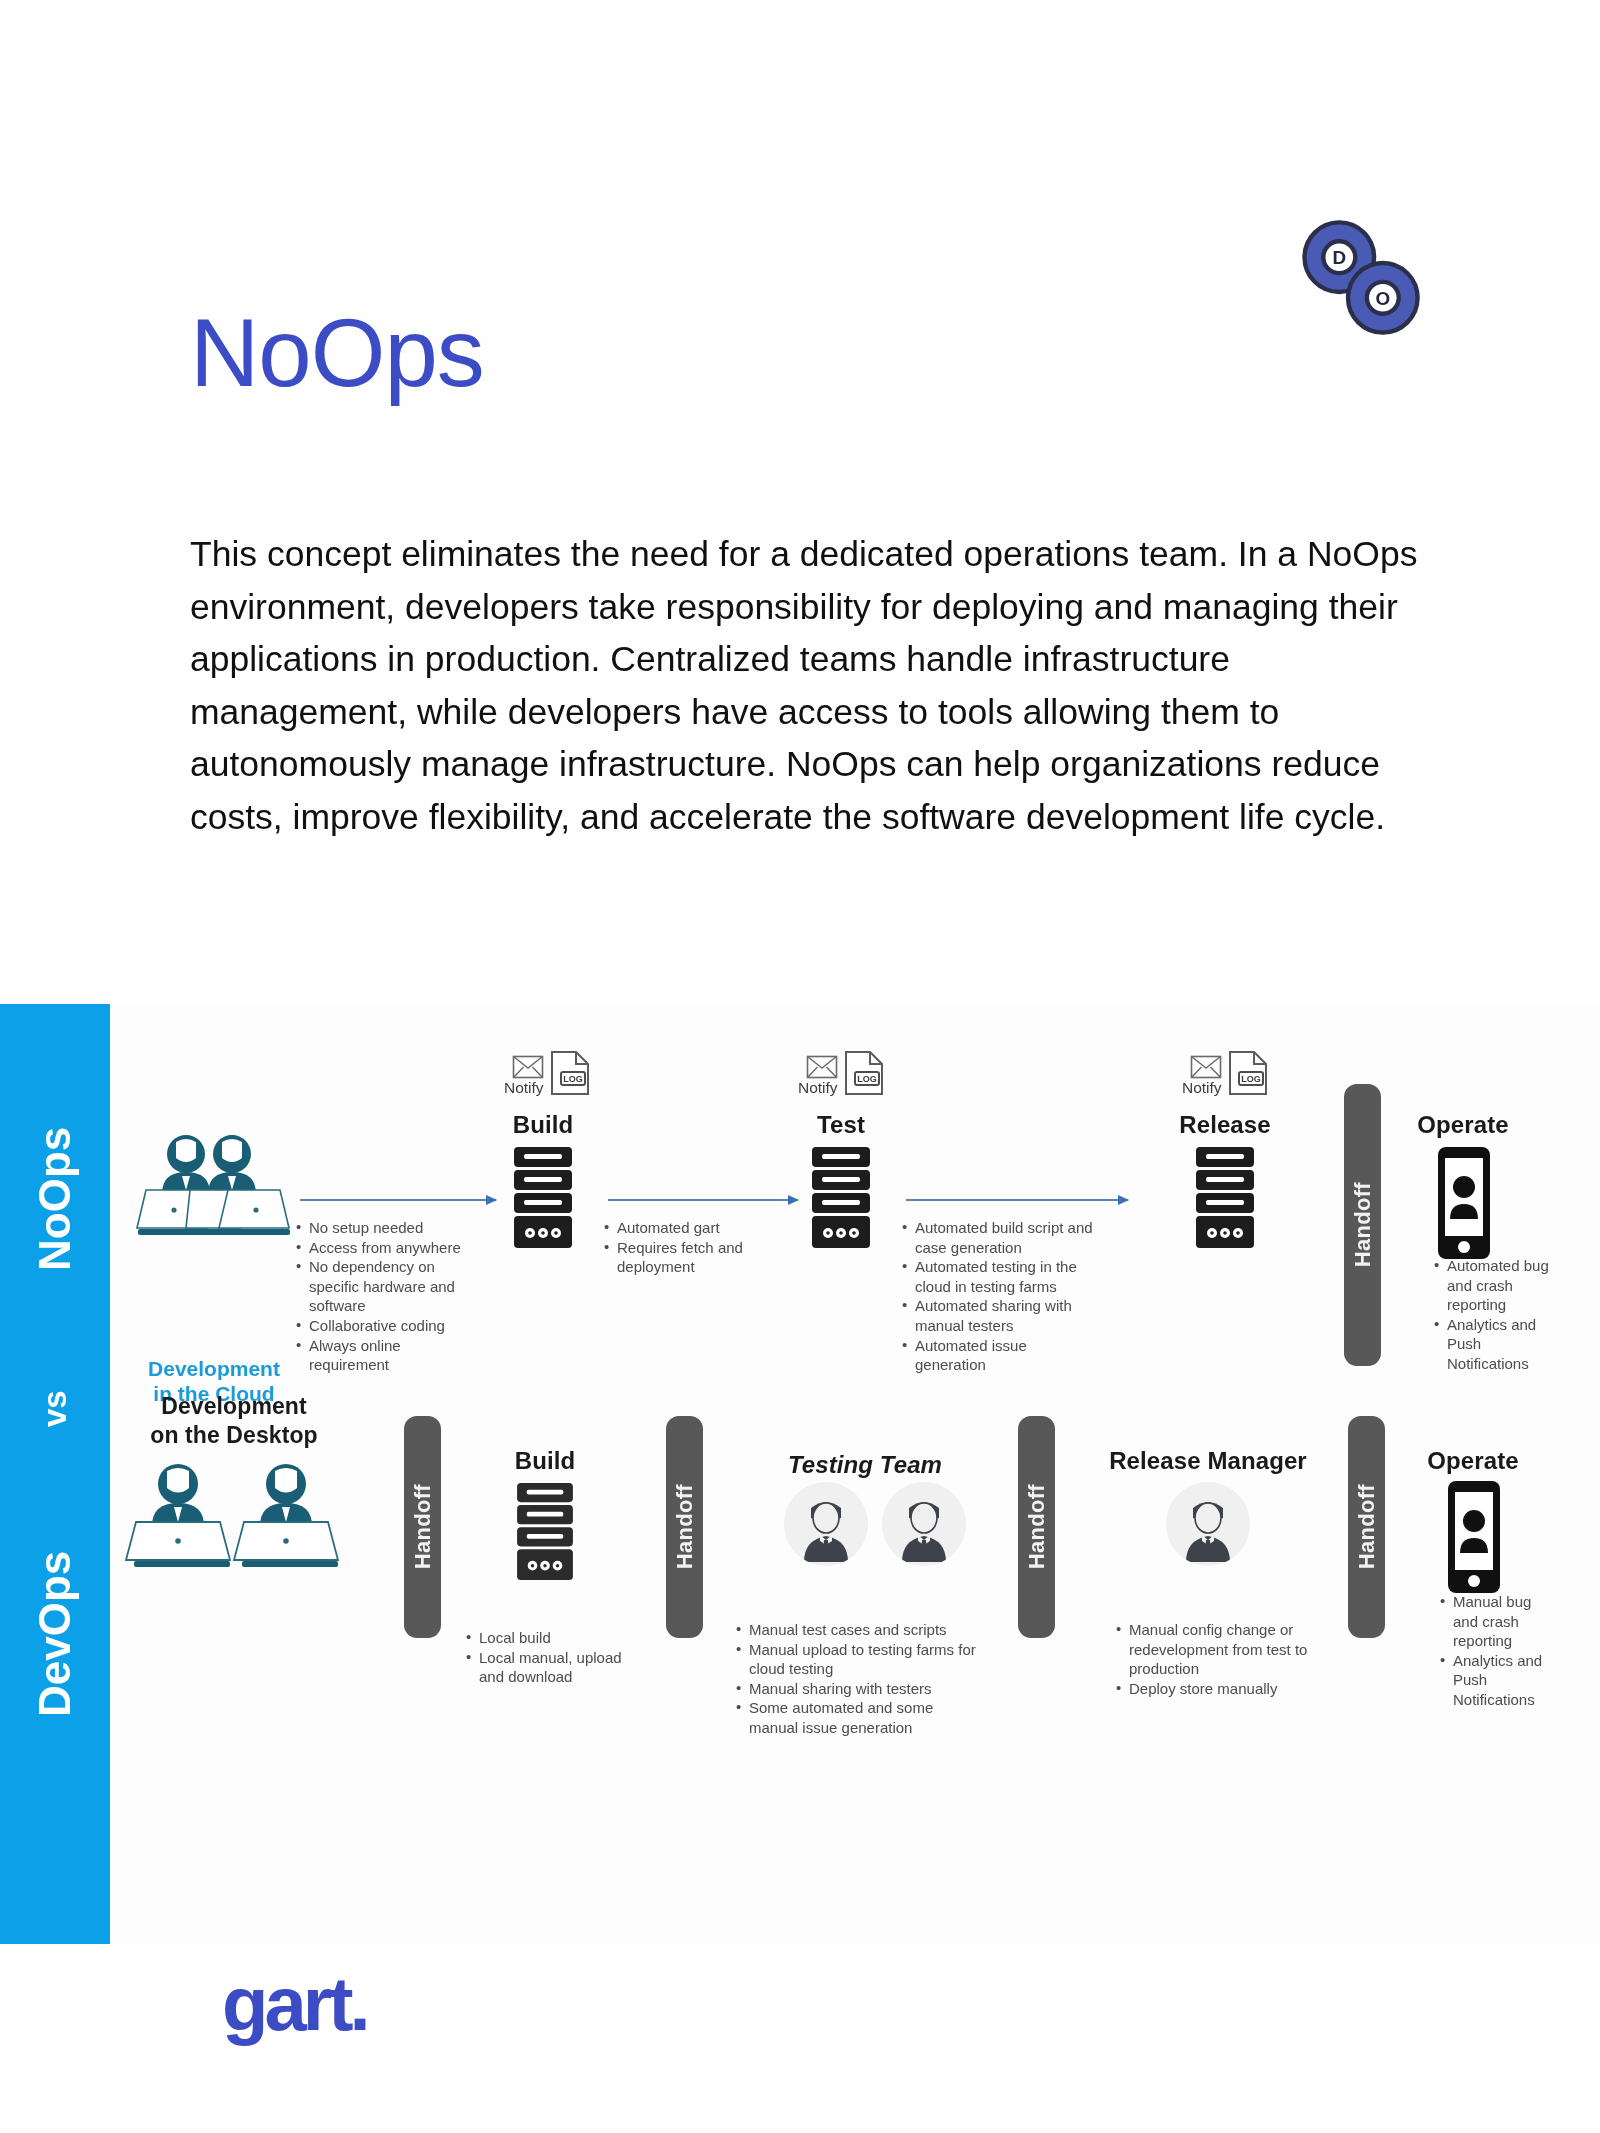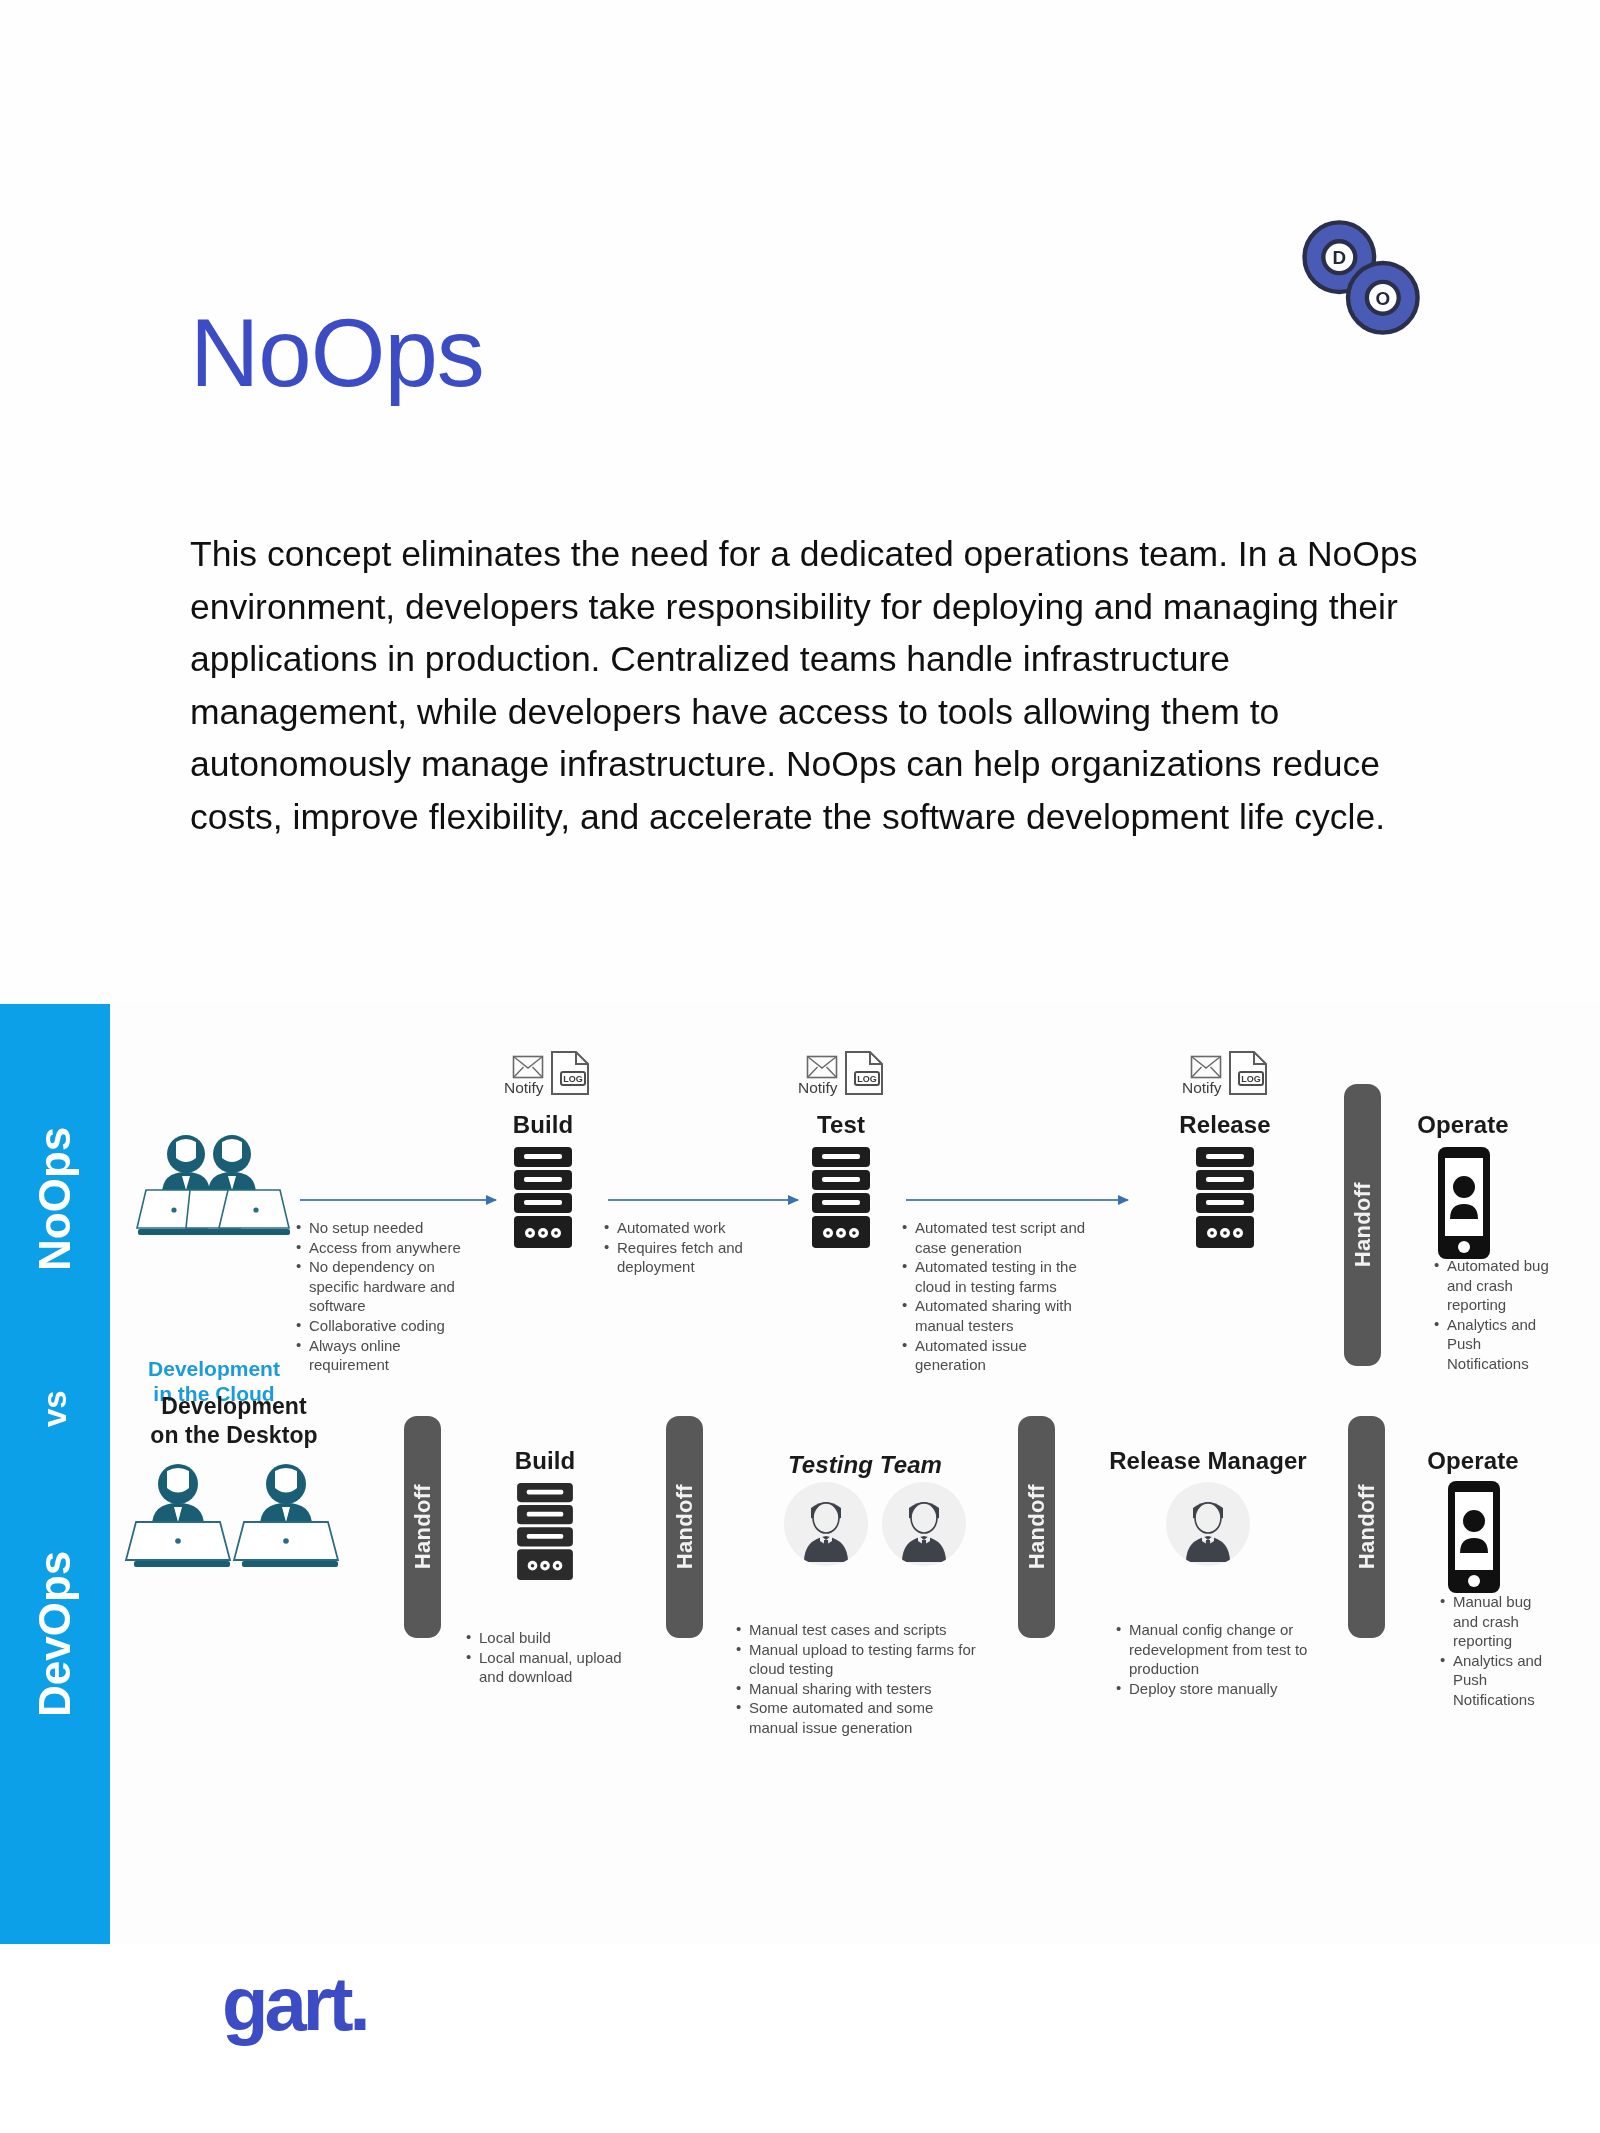--- a/index.html
+++ b/index.html
@@ -237,21 +237,21 @@
         </g>
         <g fill="#1d1d1d">
           <circle cx="42" cy="88" r="1.8"></circle>
             <circle cx="55" cy="88" r="1.8"></circle>
             <circle cx="68" cy="88" r="1.8"></circle>
         </g>
       </svg>
     </div>
 
     <ul class="bullets" style="position:absolute; left:604px; top:214px; width:170px;">
-      <li>Automated work</li>
+      <li>Automated gart</li>
       <li>Requires fetch and deployment</li>
     </ul>
 
     <div class="arrow" style="left:608px; top:195px; width:190px;"></div>
 
     <div class="stage" style="left:786px; top:106px; width:110px;">
       <div class="stage-title">Test</div>
       <svg width="110" height="106" viewBox="0 0 110 106" style="margin-top:6px;" aria-hidden="true">
         <g fill="#1d1d1d">
           <rect x="26" y="2" width="58" height="20" rx="4"></rect>
@@ -269,21 +269,21 @@
         </g>
         <g fill="#1d1d1d">
           <circle cx="42" cy="88" r="1.8"></circle>
             <circle cx="55" cy="88" r="1.8"></circle>
             <circle cx="68" cy="88" r="1.8"></circle>
         </g>
       </svg>
     </div>
 
     <ul class="bullets" style="position:absolute; left:902px; top:214px; width:196px;">
-      <li>Automated test script and case generation</li>
+      <li>Automated build script and case generation</li>
       <li>Automated testing in the cloud in testing farms</li>
       <li>Automated sharing with manual testers</li>
       <li>Automated issue generation</li>
     </ul>
 
     <div class="arrow" style="left:906px; top:195px; width:222px;"></div>
 
     <div class="stage" style="left:1170px; top:106px; width:110px;">
       <div class="stage-title">Release</div>
       <svg width="110" height="106" viewBox="0 0 110 106" style="margin-top:6px;" aria-hidden="true">

